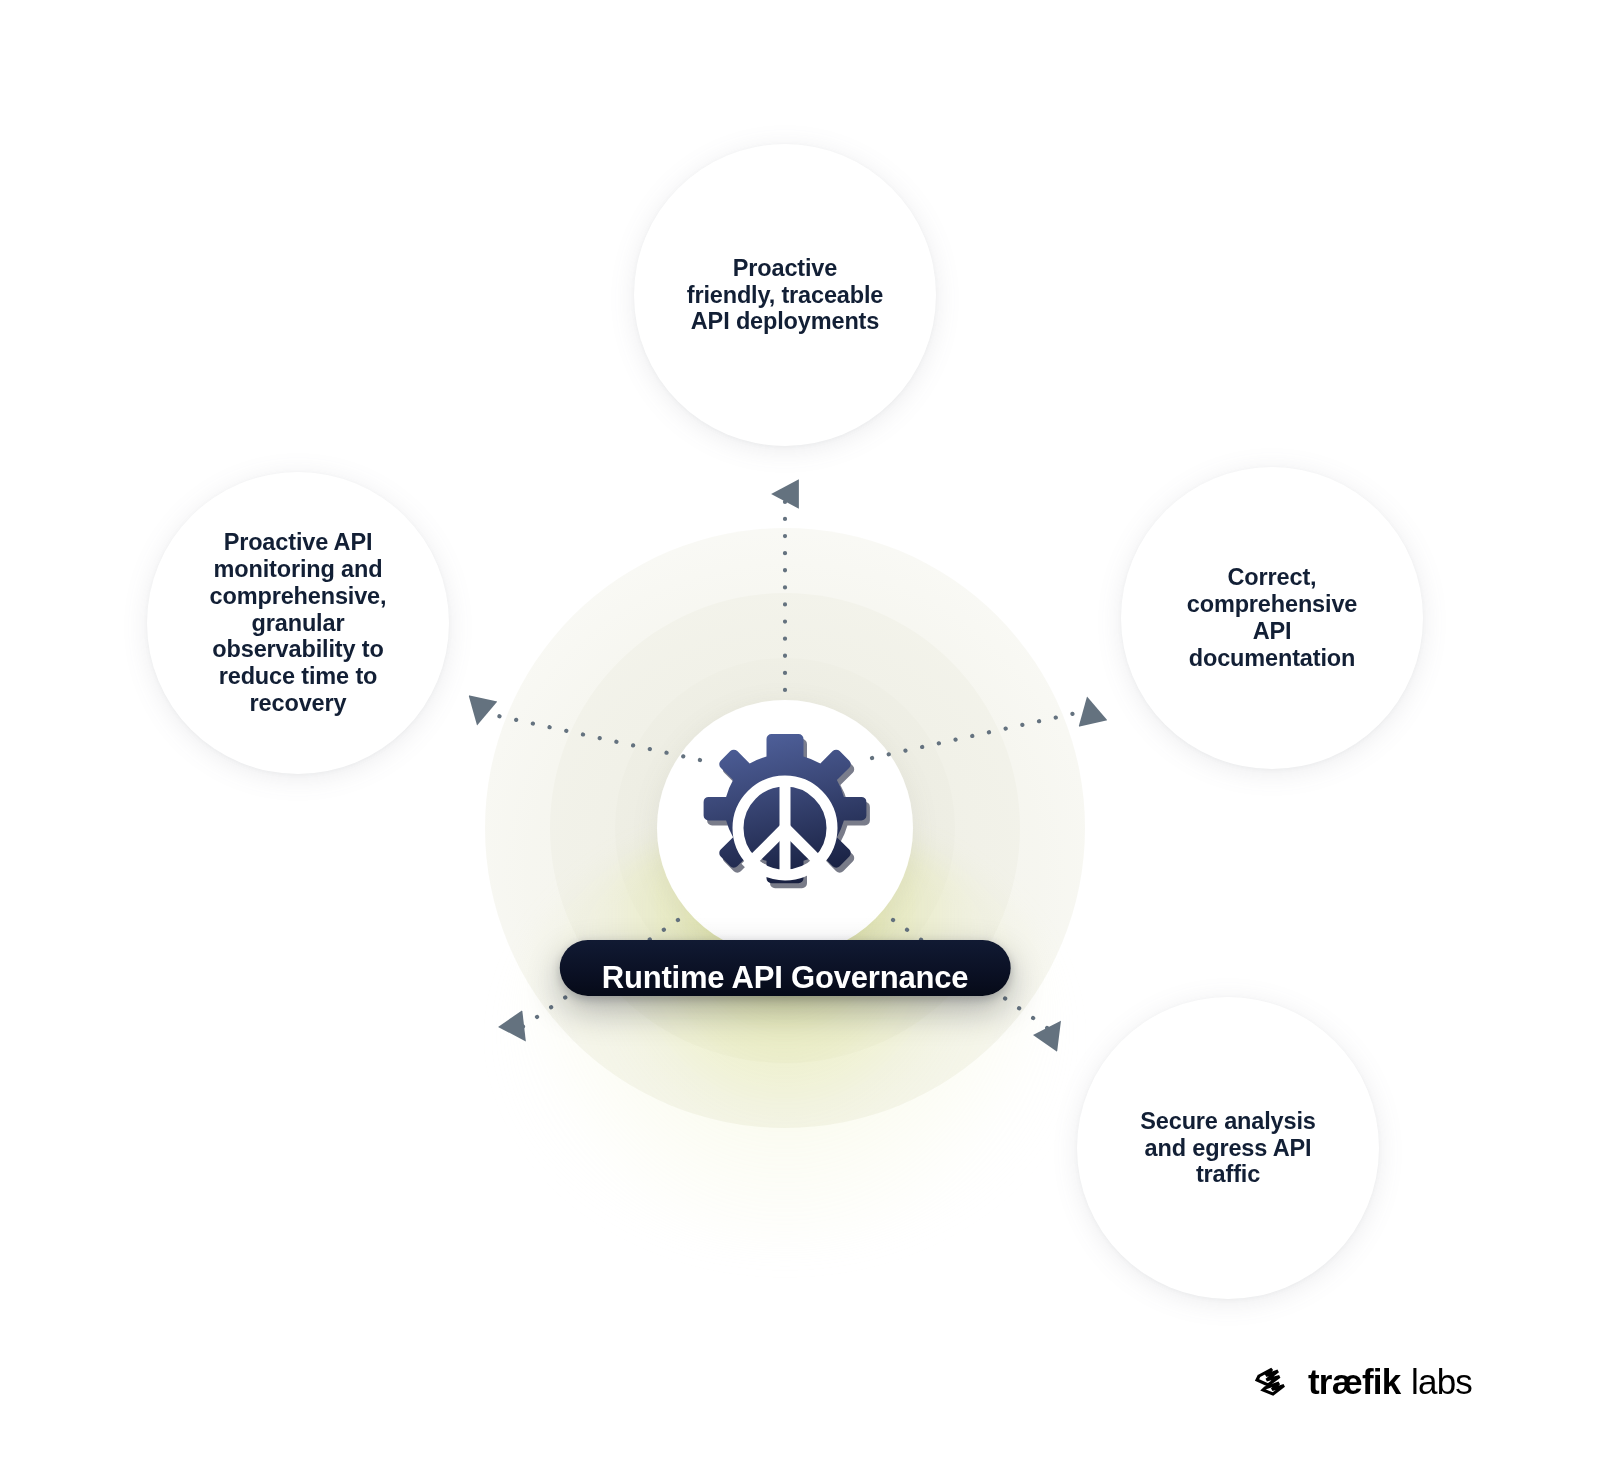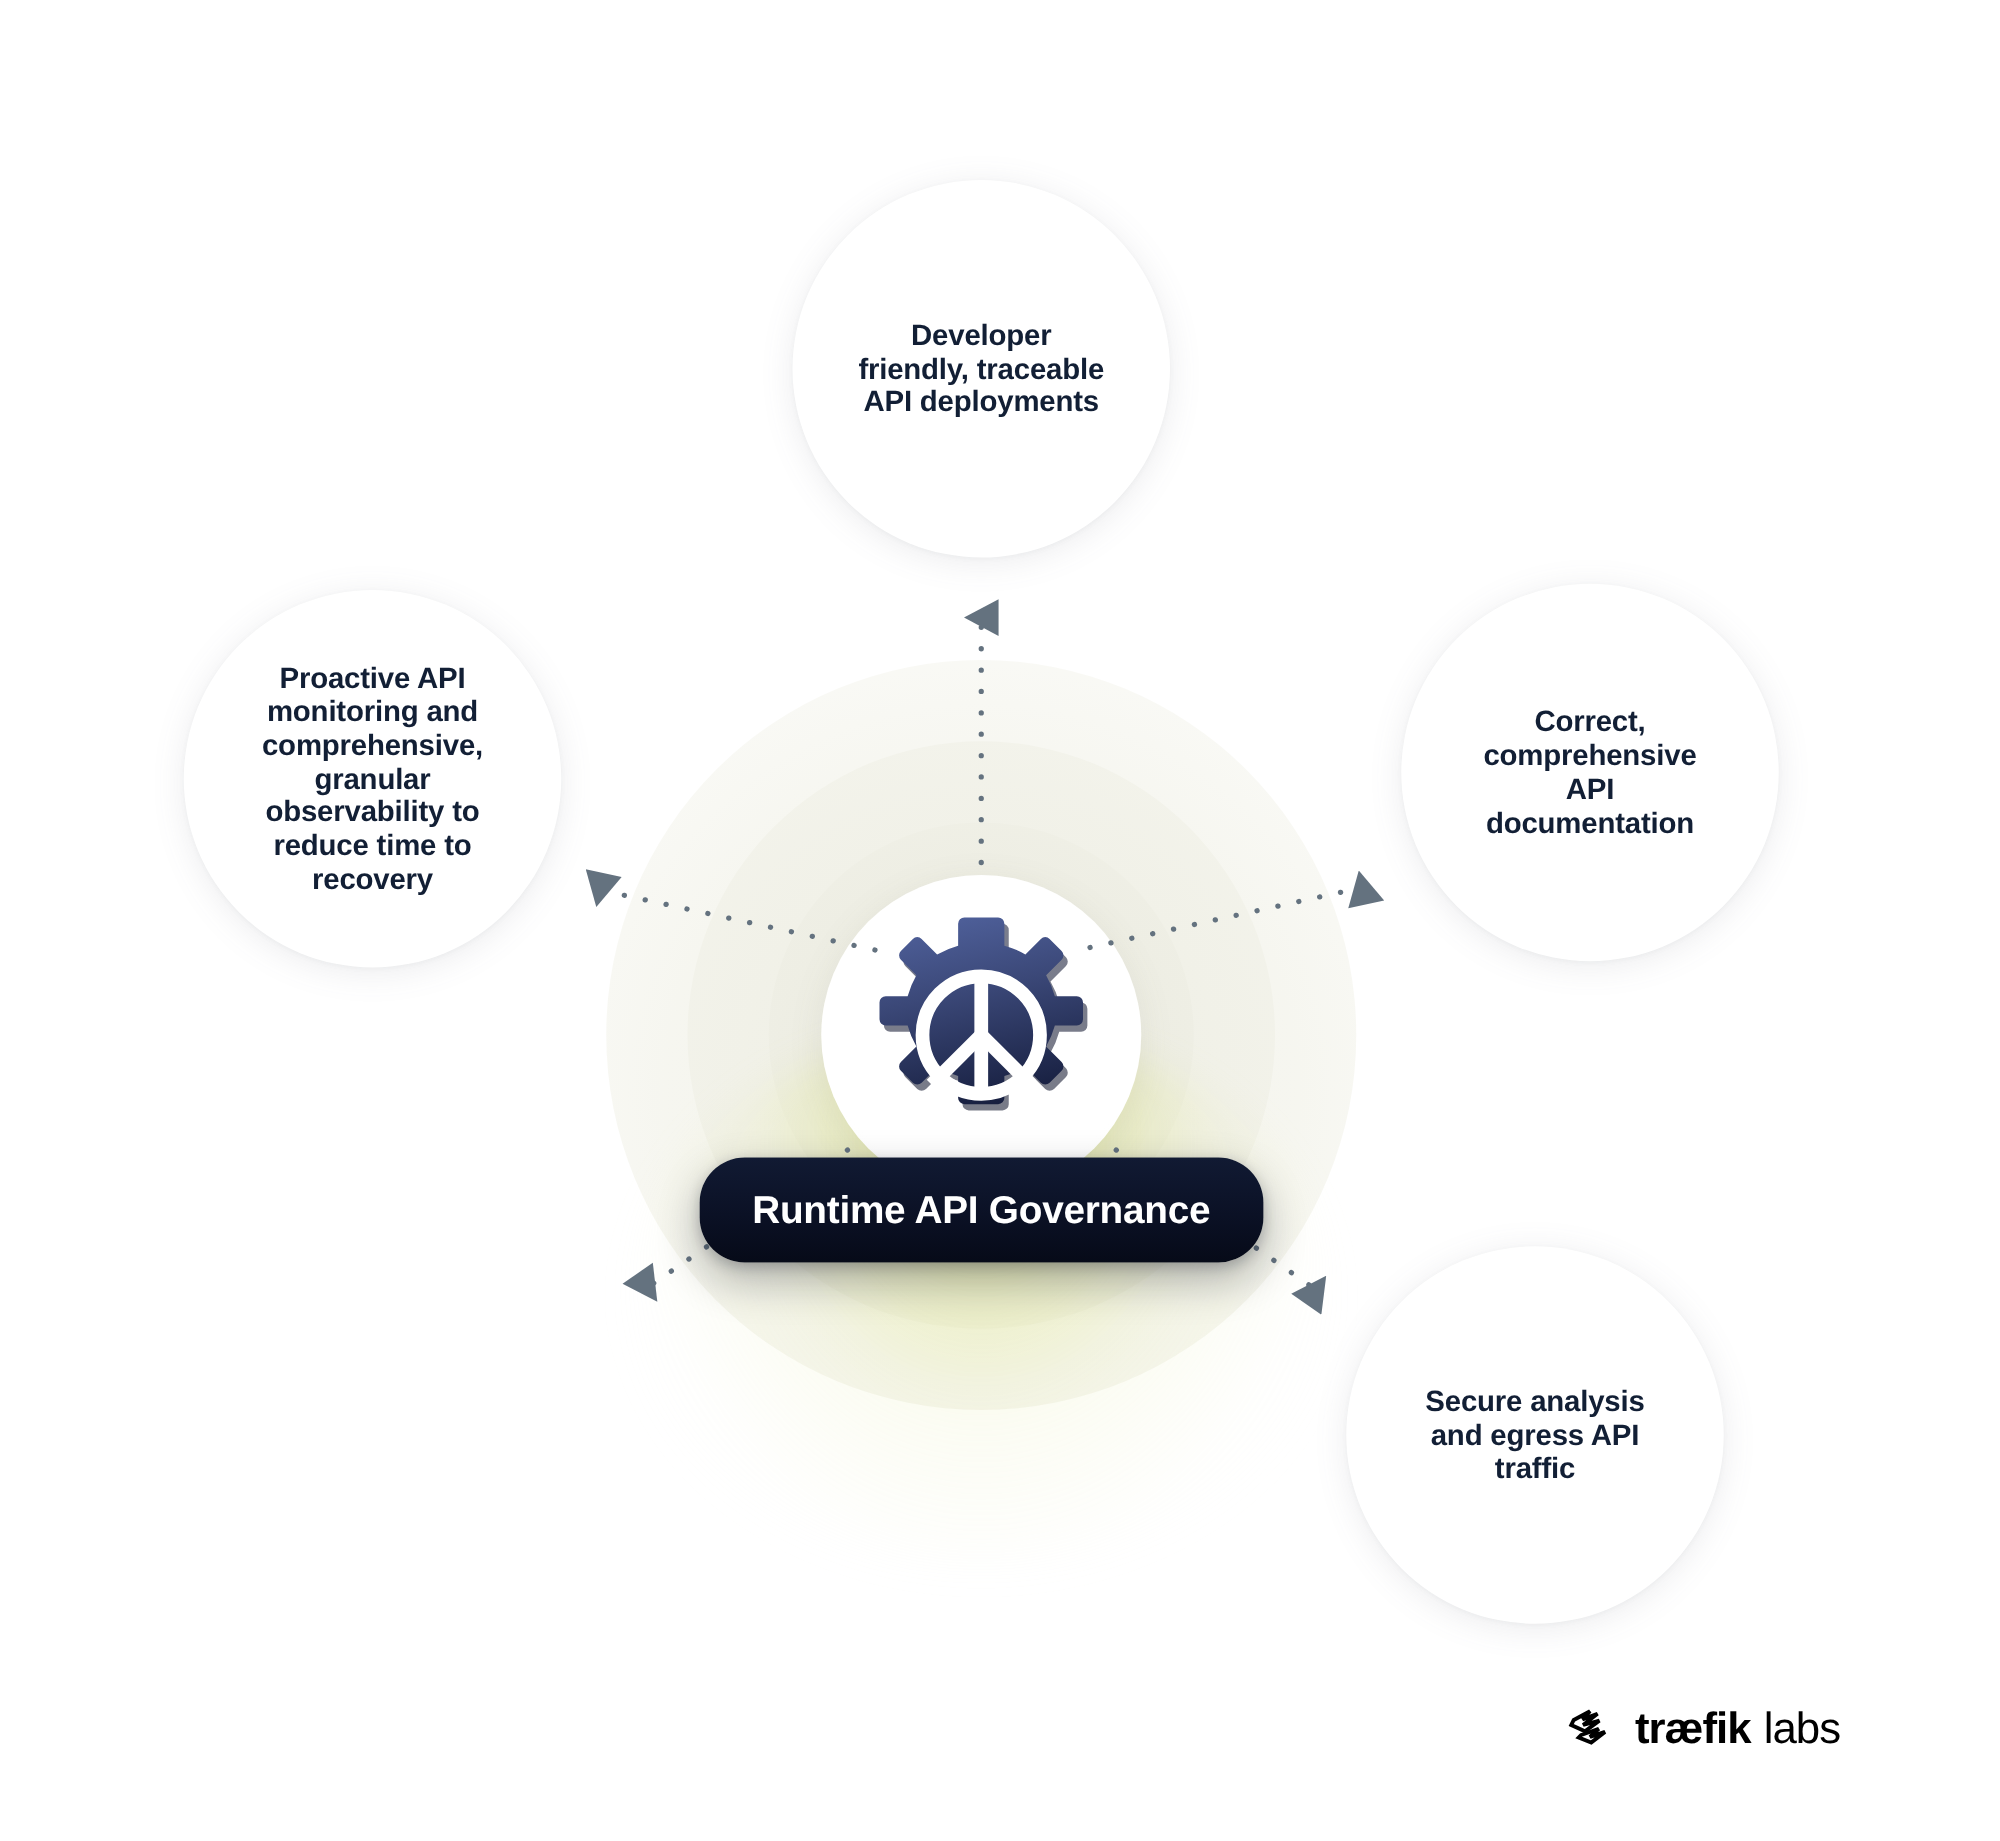--- a/index.html
+++ b/index.html
@@ -113,26 +113,26 @@
     width: 200px;
     height: 200px;
   }
 
   
   #pill {
     position: absolute;
     left: 785px;
     top: 968px;
     transform: translate(-50%, -50%);
-    height: 84px;
+    height: 56px;
     padding: 0 42px;
     border-radius: 36px;
     background: linear-gradient(180deg, #111a33 0%, #0b1125 55%, #060a18 100%);
     display: flex;
-    align-items: center;
+    align-items: flex-end;
     justify-content: center;
     box-shadow: 0 14px 34px rgba(10,14,30,0.30),
                 0 3px 10px rgba(10,14,30,0.20);
   }
   #pill-label {
     color: #ffffff;
     font-size: 31px;
     font-weight: bold;
     letter-spacing: -0.2px;
     white-space: nowrap;
@@ -171,21 +171,21 @@
     <line x1="700" y1="760" x2="480" y2="712" stroke="#64727f" stroke-width="4.2" stroke-linecap="round" stroke-dasharray="0.1 17" marker-end="url(#arrowUp)"></line>
 
     <line x1="872" y1="758" x2="1090" y2="710" stroke="#64727f" stroke-width="4.2" stroke-linecap="round" stroke-dasharray="0.1 17" marker-end="url(#arrowUp)"></line>
 
     <line x1="678" y1="920" x2="518" y2="1030" stroke="#64727f" stroke-width="4.2" stroke-linecap="round" stroke-dasharray="0.1 17" marker-end="url(#arrowUp)"></line>
 
     <line x1="893" y1="920" x2="1053" y2="1032" stroke="#64727f" stroke-width="4.2" stroke-linecap="round" stroke-dasharray="0.1 17" marker-end="url(#arrowUp)"></line>
   </svg>
 
   <div class="node node-top">
-    <div class="node-label">Developer
+    <div class="node-label">Proactive
 friendly, traceable
 API deployments</div>
   </div>
 
   <div class="node node-right">
     <div class="node-label">Correct,
 comprehensive
 API
 documentation</div>
   </div>

